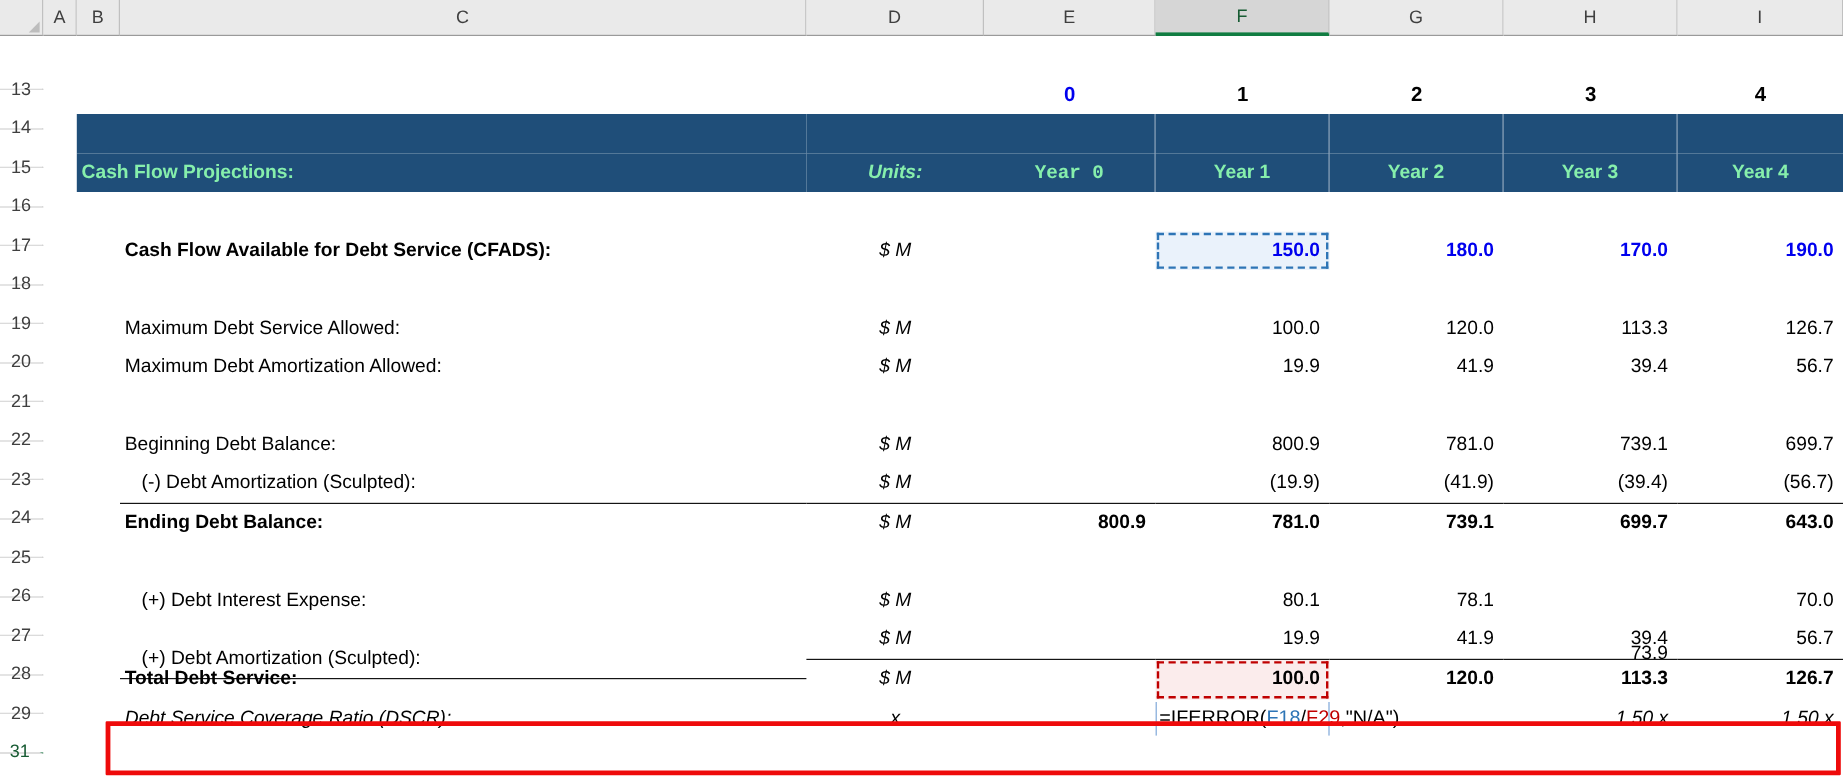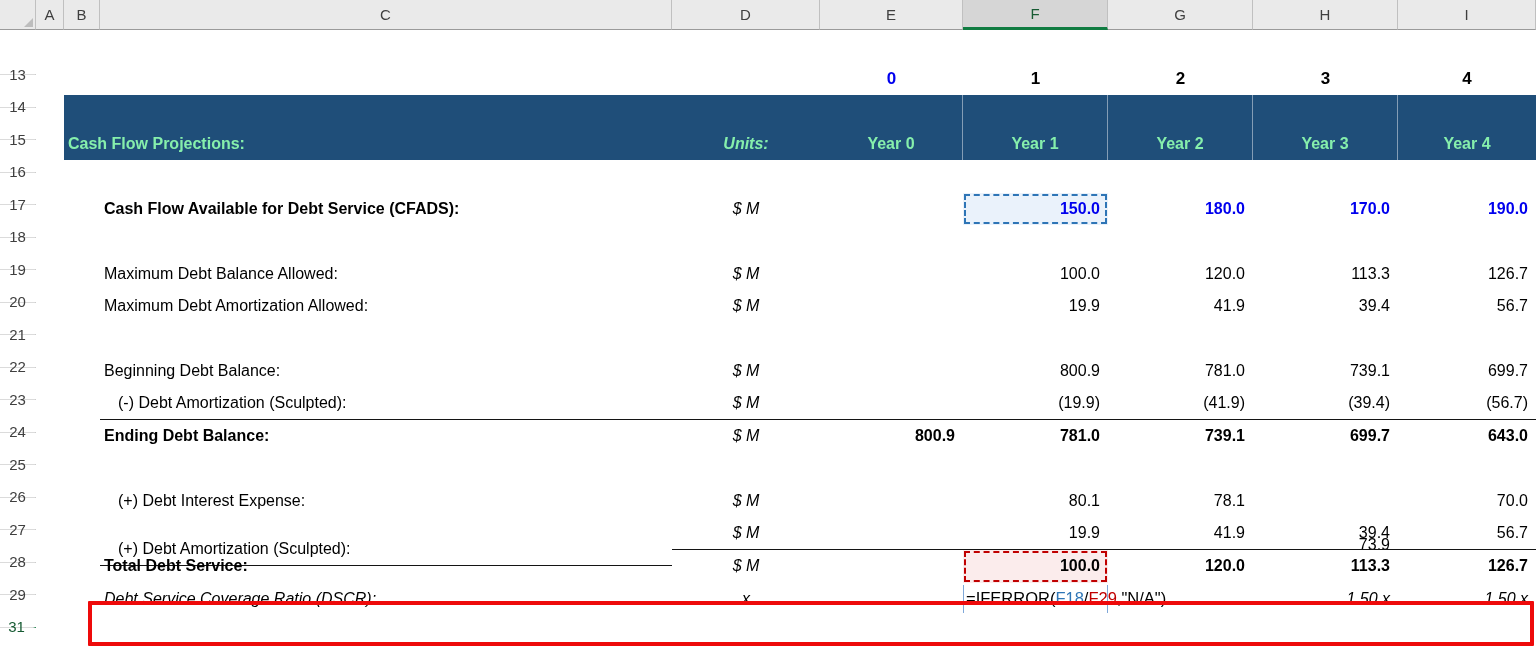--- a/index.html
+++ b/index.html
@@ -122,21 +122,21 @@
         <div class="cell colG band" style="width: 145px;"></div>
         <div class="cell colH band" style="width: 145px;"></div>
         <div class="cell colI band" style="width: 138px;"></div>
       </div>
       <div class="row bandrow">
         <div class="rowhead">16</div>
         <div class="cell colA" style="width: 28px;"></div>
         <div class="cell colB band wb z2" style="width: 36px;">Cash Flow Projections:</div>
         <div class="cell colC band" style="width: 572px;"></div>
         <div class="cell colD band wb i center" style="width: 148px;">Units:</div>
-        <div class="cell colE band wb center" style="width: 143px;">Year 0</div>
+        <div class="cell colE band wb center" style="width: 143px; font-family: Liberation Mono, monospace;">Year 0</div>
         <div class="cell colF band wb center" style="width: 145px;">Year 1</div>
         <div class="cell colG band wb center" style="width: 145px;">Year 2</div>
         <div class="cell colH band wb center" style="width: 145px;">Year 3</div>
         <div class="cell colI band wb center" style="width: 138px;">Year 4</div>
       </div>
       <div class="row">
         <div class="rowhead">17</div>
         <div class="cell colA" style="width: 28px;"></div>
         <div class="cell colB" style="width: 36px;"></div>
         <div class="cell colC" style="width: 572px;"></div>
@@ -168,21 +168,21 @@
         <div class="cell colE" style="width: 143px;"></div>
         <div class="cell colF" style="width: 145px;"></div>
         <div class="cell colG" style="width: 145px;"></div>
         <div class="cell colH" style="width: 145px;"></div>
         <div class="cell colI" style="width: 138px;"></div>
       </div>
       <div class="row">
         <div class="rowhead">20</div>
         <div class="cell colA" style="width: 28px;"></div>
         <div class="cell colB" style="width: 36px;"></div>
-        <div class="cell colC" style="width: 572px;">Maximum Debt Balance Allowed:</div>
+        <div class="cell colC" style="width: 572px;">Maximum Debt Service Allowed:</div>
         <div class="cell colD i center" style="width: 148px;">$ M</div>
         <div class="cell colE" style="width: 143px;"></div>
         <div class="cell colF right" style="width: 145px;">100.0</div>
         <div class="cell colG right" style="width: 145px;">120.0</div>
         <div class="cell colH right" style="width: 145px;">113.3</div>
         <div class="cell colI right" style="width: 138px;">126.7</div>
       </div>
       <div class="row">
         <div class="rowhead">21</div>
         <div class="cell colA" style="width: 28px;"></div>

